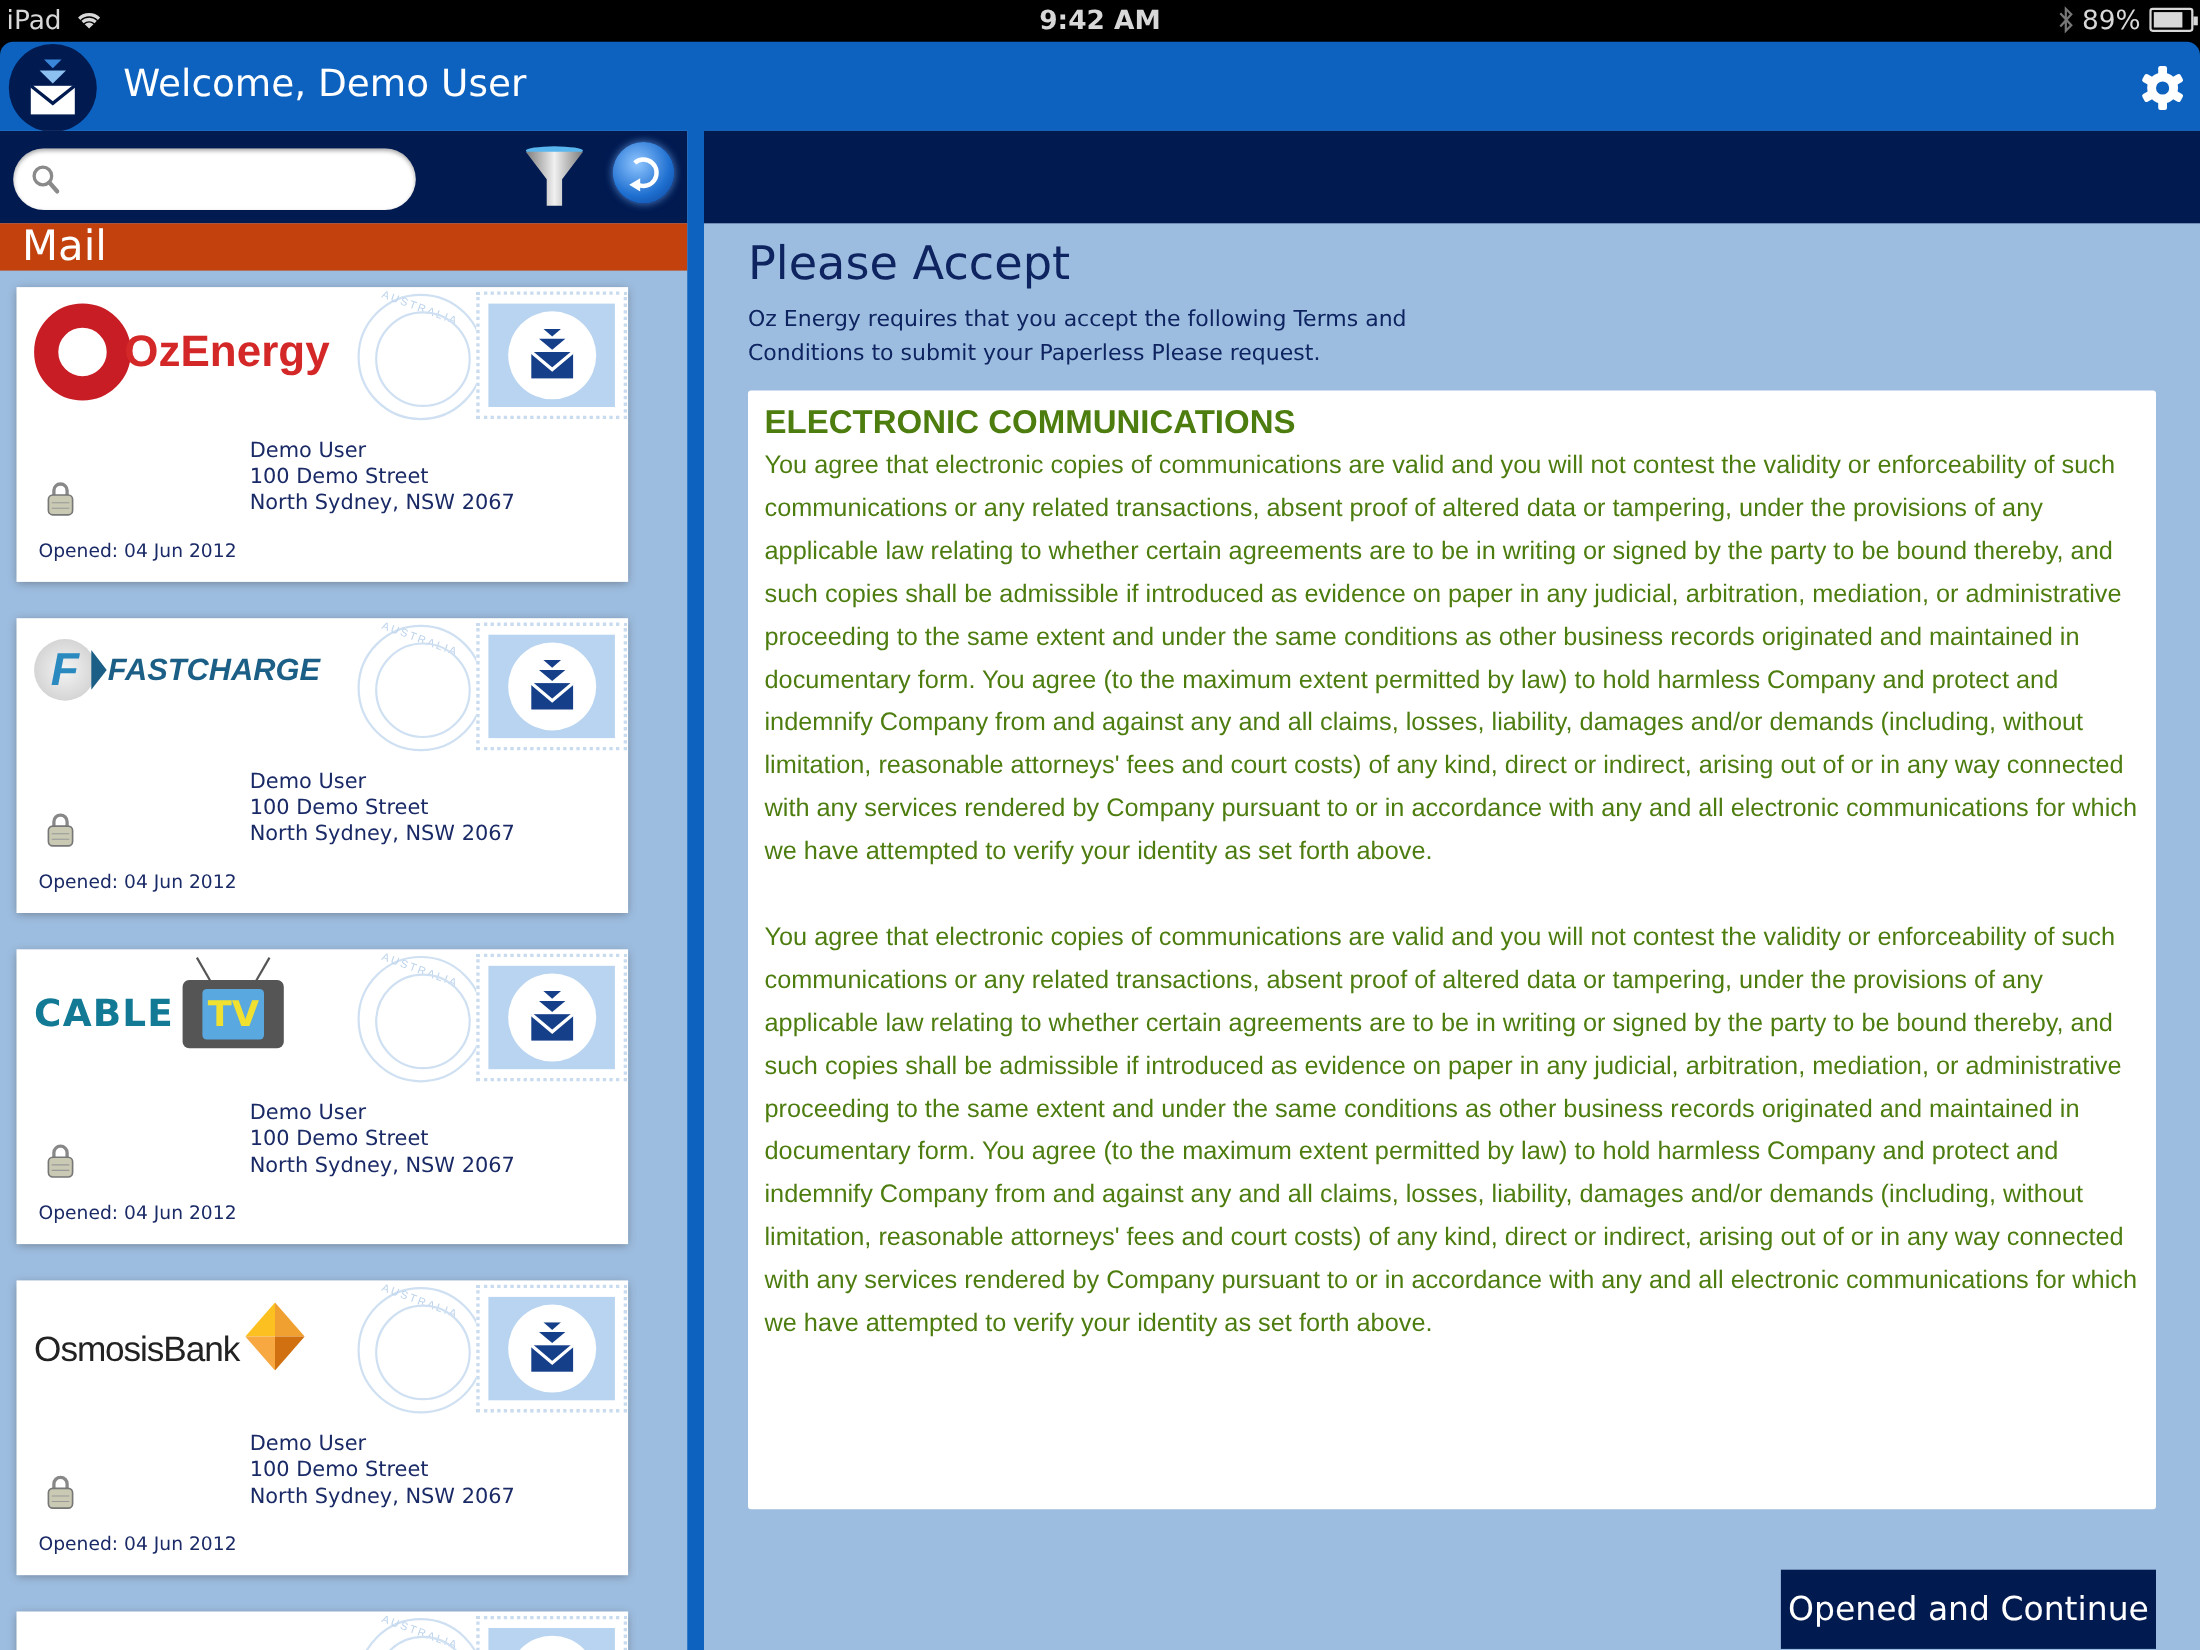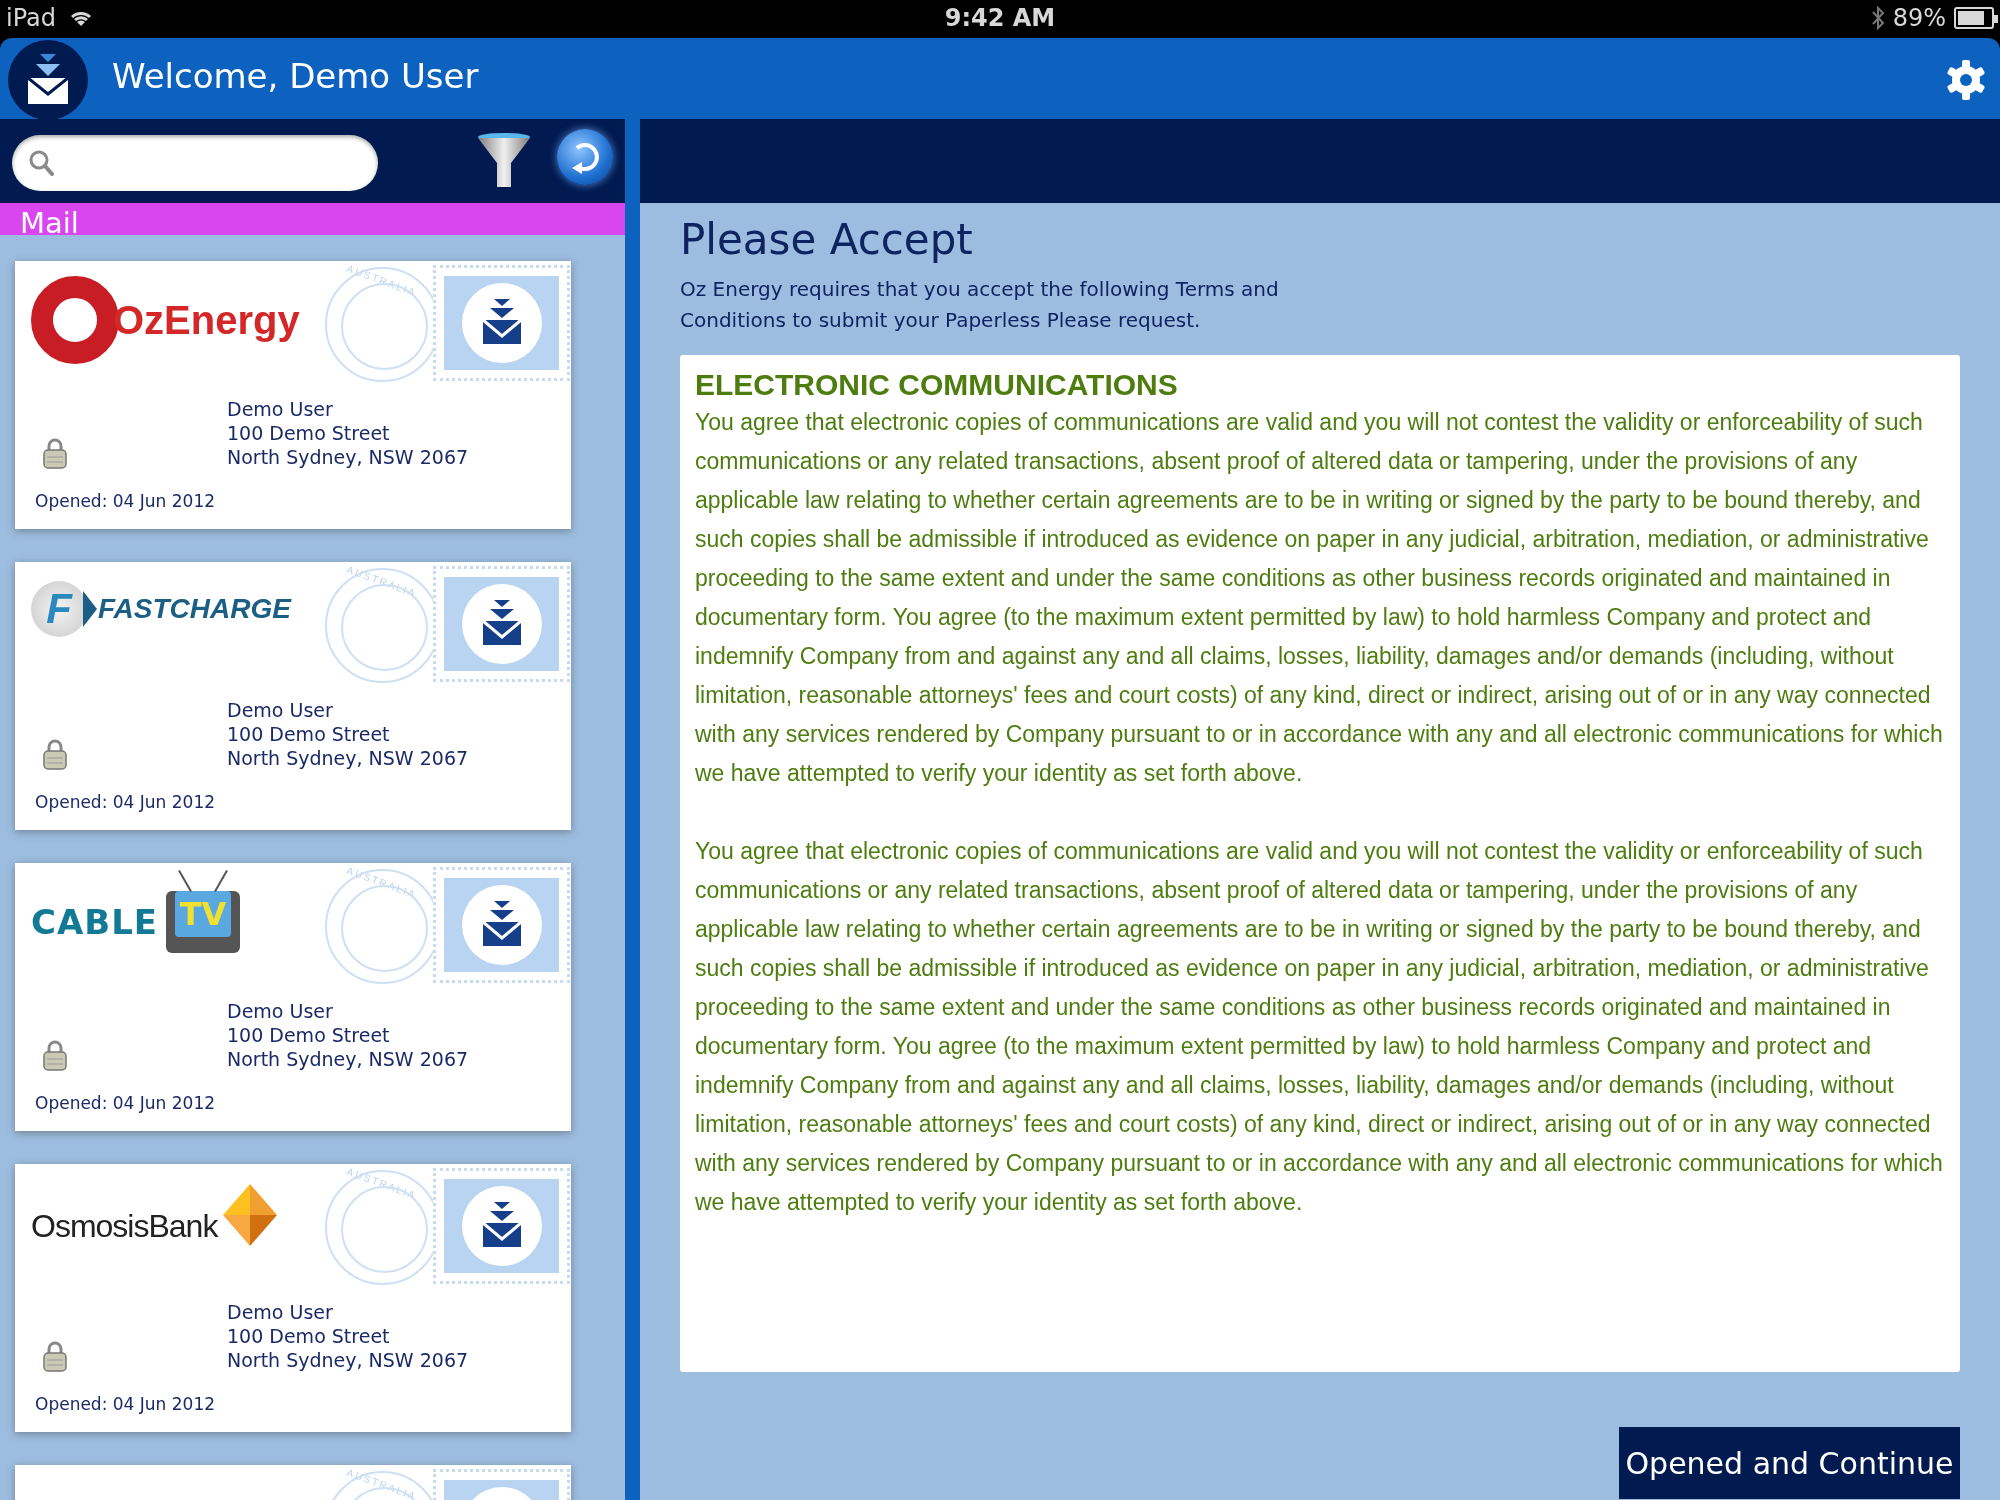--- a/index.html
+++ b/index.html
@@ -22,21 +22,21 @@
   .welcome { position: absolute; left: 112px; top: 18px; color: #fff; font-family: "DejaVu Sans", sans-serif; font-size: 34px; }
   .gear { position: absolute; right: 12px; top: 20px; width: 44px; height: 44px; }
 
   
   .sidebar { position: absolute; left: 0; top: 81px; width: 625px; height: 1381px; background: #9dbde0; overflow: hidden; }
   .sb-toolbar { position: absolute; left: 0; top: 0; width: 625px; height: 84px; background: #011a50; }
   .search { position: absolute; left: 12px; top: 16px; width: 366px; height: 56px; border-radius: 28px; background: #fff; box-shadow: inset 0 2px 4px rgba(0,0,0,0.35); display: flex; align-items: center; padding-left: 16px; }
   .search input { border: none; outline: none; background: transparent; font-size: 24px; margin-left: 10px; width: 300px; font-family: "Liberation Sans", sans-serif; }
   .filter-btn { position: absolute; left: 475px; top: 12px; width: 58px; height: 60px; }
   .refresh-btn { position: absolute; left: 557px; top: 10px; width: 56px; height: 56px; border-radius: 50%; background: radial-gradient(circle at 40% 35%, #8fc5ff, #1e6fd0 60%, #0b3f91); box-shadow: 0 0 8px rgba(120,180,255,0.7); display: flex; align-items: center; justify-content: center; }
-  .mail-band { position: absolute; left: 0; top: 84px; width: 625px; height: 32px; background: #d946ef; color: #fff; font-family: "DejaVu Sans", sans-serif; font-size: 29px; padding-left: 20px; line-height: 40px; }
+  .mail-band { position: absolute; left: 0; top: 84px; width: 625px; height: 43px; background: #c2410c; color: #fff; font-family: "DejaVu Sans", sans-serif; font-size: 38px; padding-left: 20px; line-height: 40px; }
   .mail-list { position: absolute; left: 0; top: 127px; width: 625px; }
   .card { position: absolute; left: 15px; width: 556px; height: 268px; background: #fff; box-shadow: 0 2px 8px rgba(60,60,60,0.45); }
   .card .brand { position: absolute; left: 16px; top: 14px; height: 90px; display: flex; align-items: center; }
   .postmark { position: absolute; left: 310px; top: 6px; width: 115px; height: 115px; border-radius: 50%; border: 2px solid #cfe0f2; }
   .postmark::after { content: ""; position: absolute; left: 14px; top: 14px; width: 83px; height: 83px; border-radius: 50%; border: 2px solid #cfe0f2; }
   .postmark span { position: absolute; top: 6px; left: 18px; font-size: 10px; color: #bcd3ec; letter-spacing: 2px; transform: rotate(20deg); }
   .stamp { position: absolute; left: 418px; top: 4px; width: 137px; height: 116px; border: 3px dotted #c9dbef; background: #fff; padding: 8px; }
   .stamp-inner { width: 100%; height: 100%; background: #b8d4f0; display: flex; align-items: center; justify-content: center; }
   .stamp-circle { width: 80px; height: 80px; border-radius: 50%; background: #fff; display: flex; align-items: center; justify-content: center; }
   .addr { position: absolute; left: 212px; top: 136px; color: #1a2a66; font-family: "DejaVu Sans", sans-serif; font-size: 19px; line-height: 24px; }
@@ -202,21 +202,21 @@
             <rect x="2" y="13" width="22" height="18" rx="4" fill="#c9c9b4" stroke="#777" stroke-width="1.5"></rect>
             <line x1="5" y1="20" x2="21" y2="20" stroke="#999"></line>
             <line x1="5" y1="25" x2="21" y2="25" stroke="#999"></line>
           </svg>
         <div class="opened">Opened: 04 Jun 2012</div>
       </div>
 
       <div class="card" style="top:617px">
         <div class="brand">
           <span style="font-family:'DejaVu Sans',sans-serif;font-weight:bold;font-size:34px;color:#137a96;letter-spacing:1px;">CABLE</span>
-          <div style="position:relative;width:74px;height:62px;background:#555;border-radius:6px;margin-left:8px;display:flex;justify-content:center;">
+          <div style="position:relative;width:92px;height:62px;background:#555;border-radius:6px;margin-left:8px;display:flex;align-items:center;justify-content:center;">
             <div style="position:absolute;top:-22px;left:18px;width:2px;height:24px;background:#555;transform:rotate(-30deg);"></div>
             <div style="position:absolute;top:-22px;right:18px;width:2px;height:24px;background:#555;transform:rotate(30deg);"></div>
             <div style="width:56px;height:46px;background:#5aa8e0;border-radius:4px;color:#f0e030;font-family:'DejaVu Sans',sans-serif;font-weight:bold;font-size:32px;text-align:center;line-height:46px;">TV</div>
           </div>
         </div>
         <div class="postmark">
             <span>AUSTRALIA</span>
           </div>
         <div class="stamp">
             <div class="stamp-inner">

